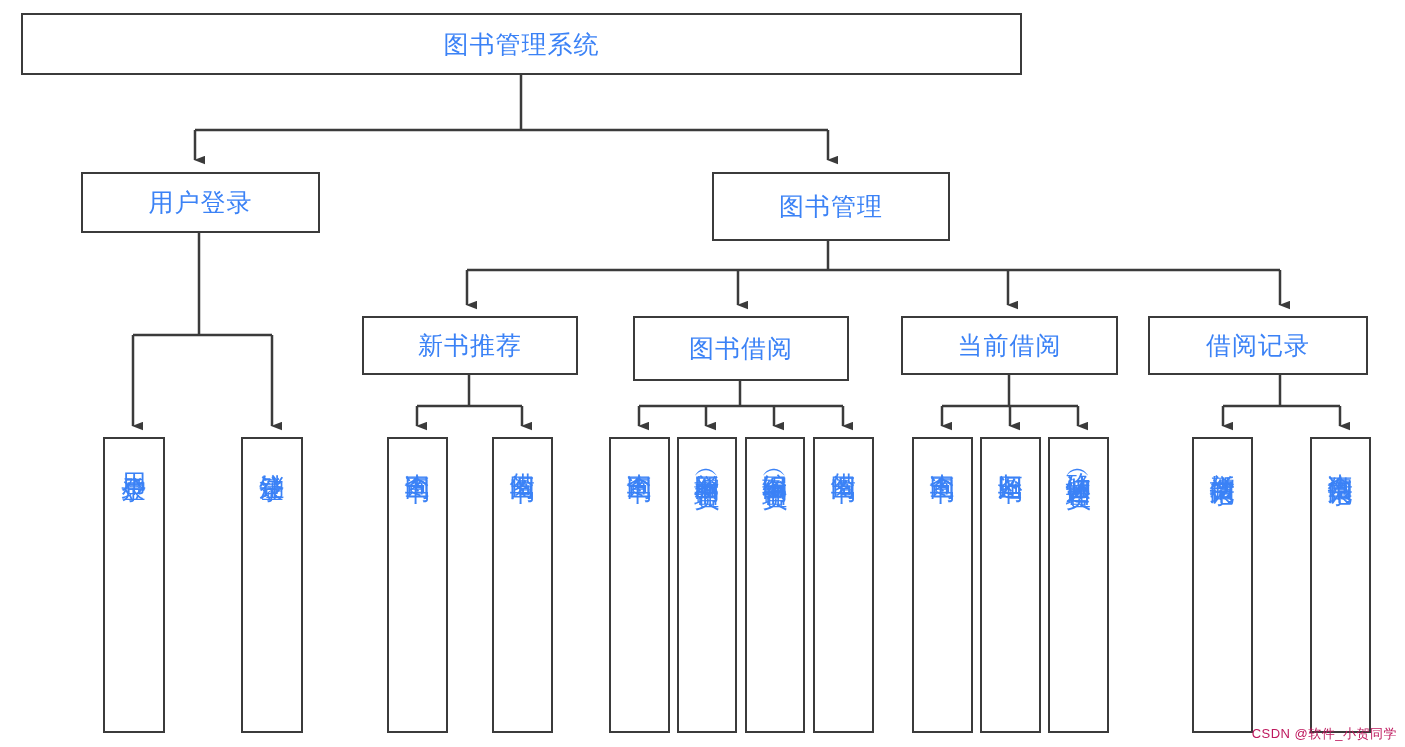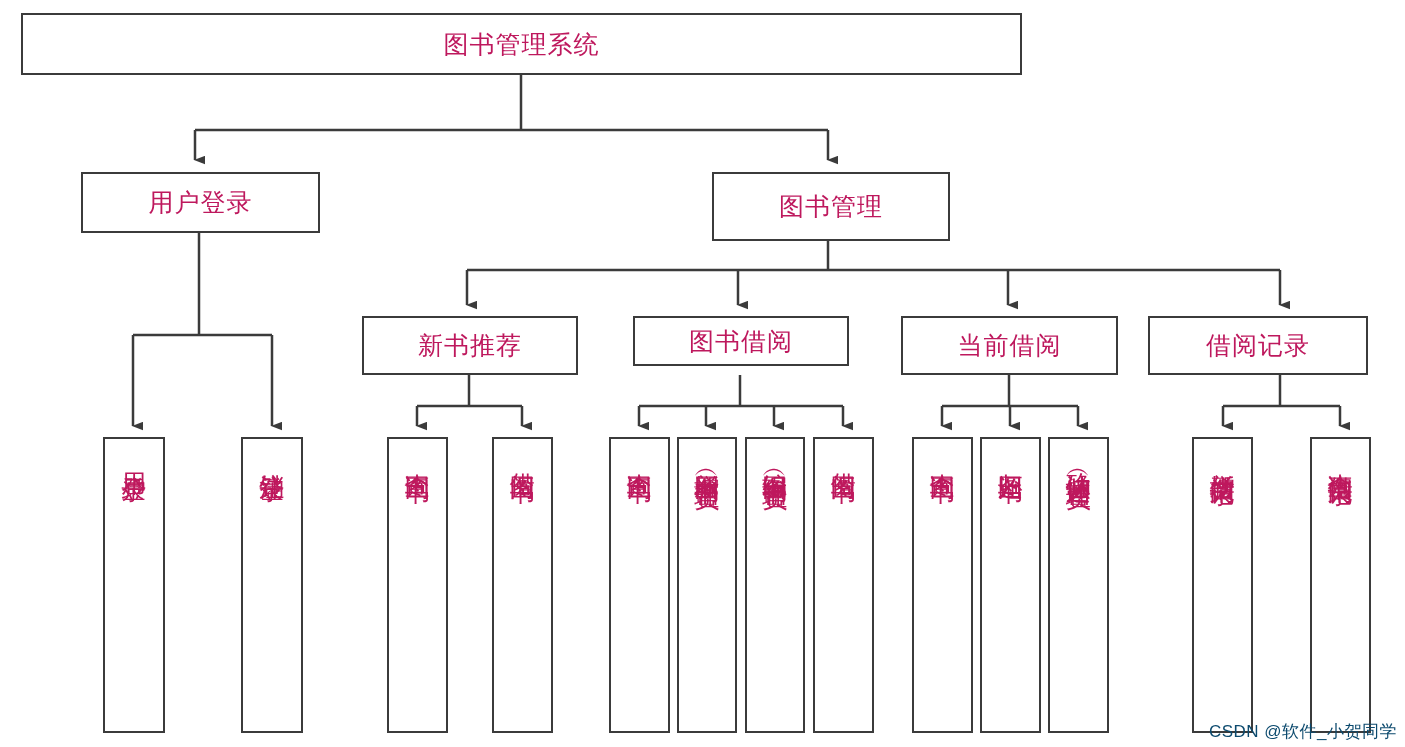--- a/index.html
+++ b/index.html
@@ -28,21 +28,21 @@
     pointer-events: none;
   }
   .node {
     position: absolute;
     box-sizing: border-box;
     background: #ffffff;
     border: 2.5px solid #3b3b3b;
     display: flex;
     align-items: center;
     justify-content: center;
-    color: #be185d;
+    color: #3b82f6;
   }
   .node-h {
     font-size: 25px;
     letter-spacing: 1px;
     line-height: 1;
   }
   .node-v {
     align-items: flex-start;
     padding-top: 14px;
   }
@@ -52,22 +52,22 @@
     font-size: 25px;
     line-height: 1.06;
     letter-spacing: 2px;
     white-space: nowrap;
     display: block;
   }
   .watermark {
     position: absolute;
     right: 8px;
     bottom: 4px;
-    font-size: 17px;
-    color: #0c4a6e;
+    font-size: 13px;
+    color: #be185d;
     letter-spacing: 0.5px;
     white-space: nowrap;
     z-index: 5;
   }
 </style>
 </head>
 <body>
 
 <div id="diagram-root">
 
@@ -140,21 +140,21 @@
   <div class="node node-h" style="left:81px; top:172px; width:239px; height:61px;">
     <span>用户登录</span>
   </div>
   <div class="node node-h" style="left:712px; top:172px; width:238px; height:69px;">
     <span>图书管理</span>
   </div>
 
   <div class="node node-h" style="left:362px; top:316px; width:216px; height:59px;">
     <span>新书推荐</span>
   </div>
-  <div class="node node-h" style="left:633px; top:316px; width:216px; height:50px;">
+  <div class="node node-h" style="left:633px; top:316px; width:216px; height:65px;">
     <span>图书借阅</span>
   </div>
   <div class="node node-h" style="left:901px; top:316px; width:217px; height:59px;text-align:right;">
     <span>当前借阅</span>
   </div>
   <div class="node node-h" style="left:1148px; top:316px; width:220px; height:59px;">
     <span>借阅记录</span>
   </div>
 
   <div class="node node-v" style="left:103px; top:437px; width:62px; height:296px;">

